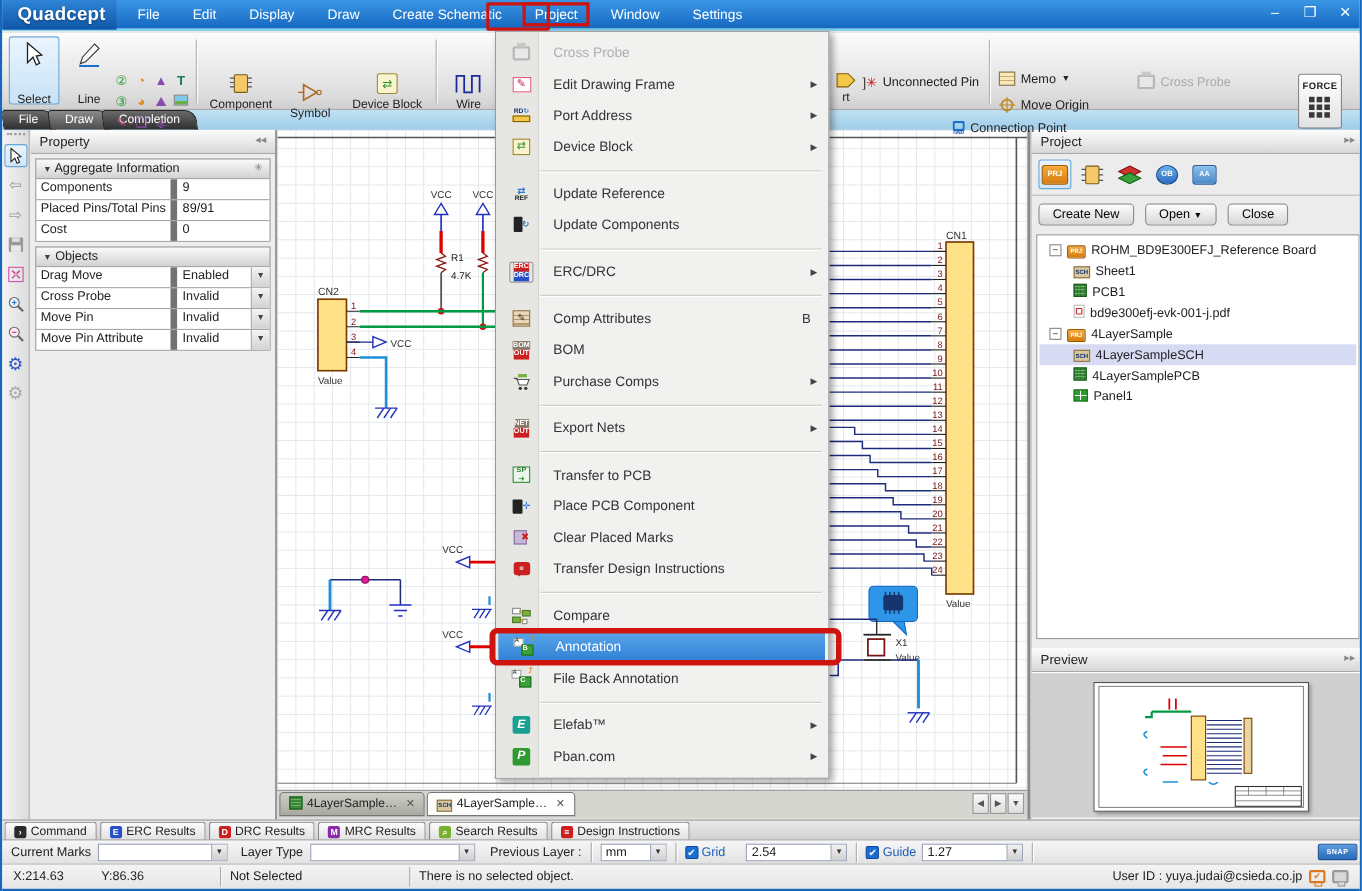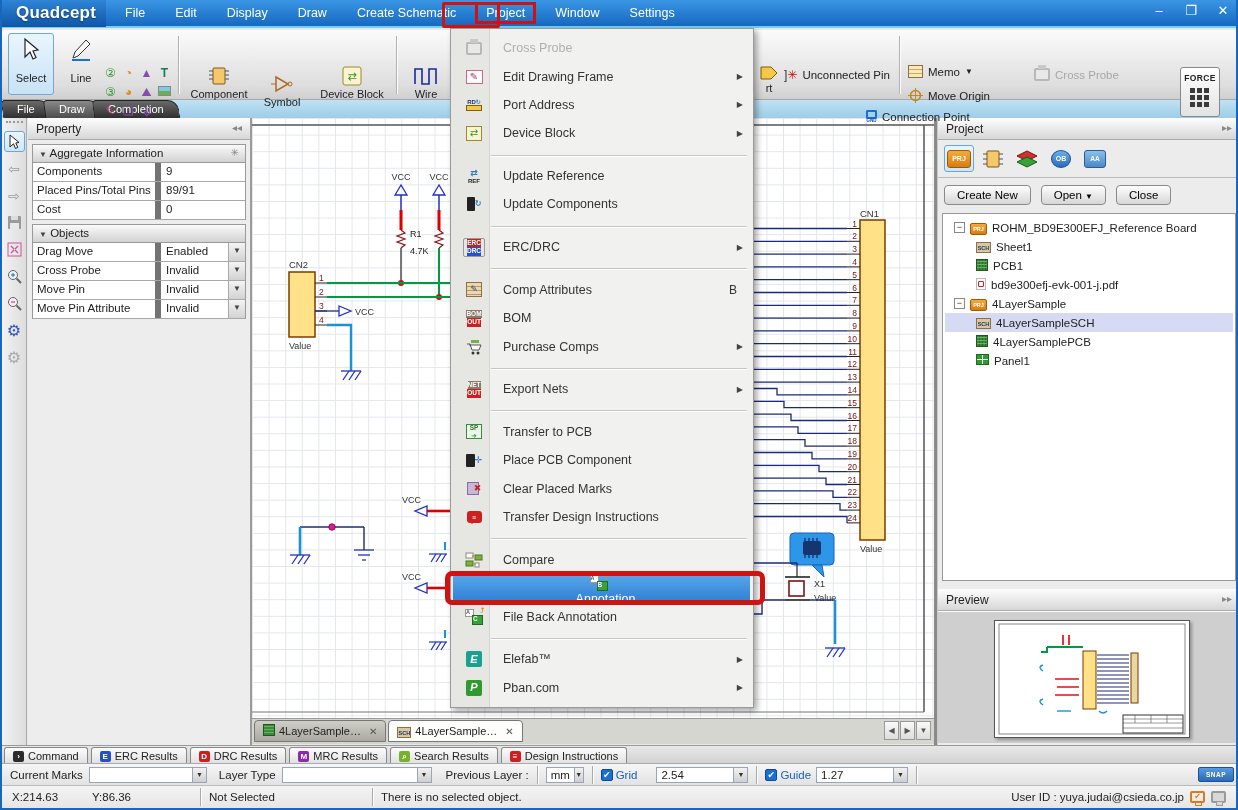--- a/index.html
+++ b/index.html
@@ -16,21 +16,21 @@
   .mb-item { color:#fff; font-size:12.5px; padding:4px 11px; margin-left:8px; cursor:default; }
   .mb-hot { border:3px solid #cf1210; padding:1px 8px; }
   #win-controls { position:absolute; right:8px; top:3px; display:flex; gap:14px; color:#fff; font-size:13px; }
   #win-controls span { width:18px; text-align:center; }
 
   
   #toolbar { position:absolute; left:0; top:30px; width:1238px; height:70px;
     background:linear-gradient(#fbfbfb,#dedede 80%,#cfcfcf); border-bottom:1px solid #a8a8a8; z-index:5; }
   .tb-group { position:absolute; text-align:center; font-size:11px; color:#222; }
   .tb-big { top:3px; height:62px; width:46px; padding-top:4px; border:1px solid transparent; border-radius:3px; }
-  .tb-big .lbl { margin-top:8px; }
+  .tb-big .lbl { margin-top:20px; }
   .tb-selected { border:1px solid #6fa8d8; background:linear-gradient(#eaf5fe,#c8e2f6); }
   .vsep { position:absolute; top:6px; height:58px; width:1px; background:#b0b0b0; box-shadow:1px 0 0 #fff; }
   .tb-iconrow { display:flex; align-items:center; gap:5px; font-size:11.5px; }
   .mini-grid { position:absolute; left:100px; top:35px; display:grid; grid-template-columns:repeat(4,17px); grid-auto-rows:18px; gap:1px; }
   .mg { font-size:12px; line-height:16px; text-align:center; }
   #force-btn { position:absolute; left:1178px; top:37px; width:40px; height:50px; background:linear-gradient(#ffffff,#e2e2e2);
      border:1px solid #888; border-radius:3px; text-align:center; padding-top:5px; }
   #force-btn .f-lbl { font-size:8.5px; font-weight:bold; letter-spacing:.4px; }
   .dotgrid { margin:5px auto 0; width:21px; display:grid; grid-template-columns:repeat(3,5px); gap:2px; }
   .dotgrid i { width:5px; height:5px; background:#3a3a3a; }
@@ -74,21 +74,21 @@
   .dtab .x { color:#555; font-size:10px; margin-left:4px; }
   #dt-nav { position:absolute; right:3px; top:2px; display:flex; gap:1px; }
   #dt-nav span { width:15px; height:19px; background:linear-gradient(#fafafa,#ddd); border:1px solid #999; font-size:8px; color:#555; text-align:center; line-height:18px; }
 
   
   #project-menu { position:absolute; left:448px; top:28px; width:304px; z-index:40;
      background:#f1f1ef; border:1px solid #9a9a9a; box-shadow:3px 3px 6px rgba(0,0,0,.35); padding:5px 0; }
   #project-menu::before { content:""; position:absolute; left:0; top:0; bottom:0; width:38px; background:#e6e6e3; border-right:1px solid #d4d4d0; }
   .menu-item { position:relative; height:28.4px; display:flex; align-items:center; padding-left:8px; font-size:12.5px; color:#333; }
   .menu-item .menu-icon { width:30px; height:18px; display:flex; align-items:center; justify-content:center; margin-right:14px; flex:none; }
-  .menu-item.selected { background:linear-gradient(#5aa7e8,#2f7fd6); color:#fff; margin:0 3px 0 2px; border-radius:2px;flex-direction:column; }
+  .menu-item.selected { background:linear-gradient(#5aa7e8,#2f7fd6); color:#fff; margin:0 3px 0 2px; border-radius:2px; }
   .menu-item.selected .menu-label { color:#fff; }
   .menu-item.disabled .menu-label { color:#b0b0b0; }
   .menu-arrow { position:absolute; right:10px; font-size:8px; color:#444; }
   .menu-shortcut { position:absolute; right:16px; font-size:12px; color:#333; }
   .menu-sep { height:14.3px; position:relative; }
   .menu-sep::after { content:""; position:absolute; left:40px; right:6px; top:7px; border-top:1px solid #c6c6c2; border-bottom:1px solid #fff; }
   
   .pic { font-style:normal; display:inline-flex; flex-direction:column; align-items:center; justify-content:center; line-height:1; }
   .badge2 { width:22px; border-radius:2px; overflow:hidden; font-weight:bold; text-align:center; }
   .badge2 b,.badge2 u { display:block; font-size:6.5px; text-decoration:none; color:#fff; padding:1px 0; }
@@ -952,21 +952,21 @@
       <span class="cv"></span>
       <span class="ca">▼</span>
     </span>
   <span style="margin-left:12px;">Layer Type</span>
   <span class="combo" style="width:150px;margin-left:6px;">
       <span class="cv"></span>
       <span class="ca">▼</span>
     </span>
   <span style="margin-left:14px;">Previous Layer :</span>
   <span class="sbsep"></span>
-  <span class="combo" style="width:38px;">
+  <span class="combo" style="width:60px;">
       <span class="cv">mm</span>
       <span class="ca">▼</span>
     </span>
   <span class="sbsep"></span>
   <span class="chk">✔</span>
   <span class="bluetxt">Grid</span>
   <span class="combo" style="width:92px;margin-left:19px;">
       <span class="cv">2.54</span>
       <span class="ca">▼</span>
     </span>

